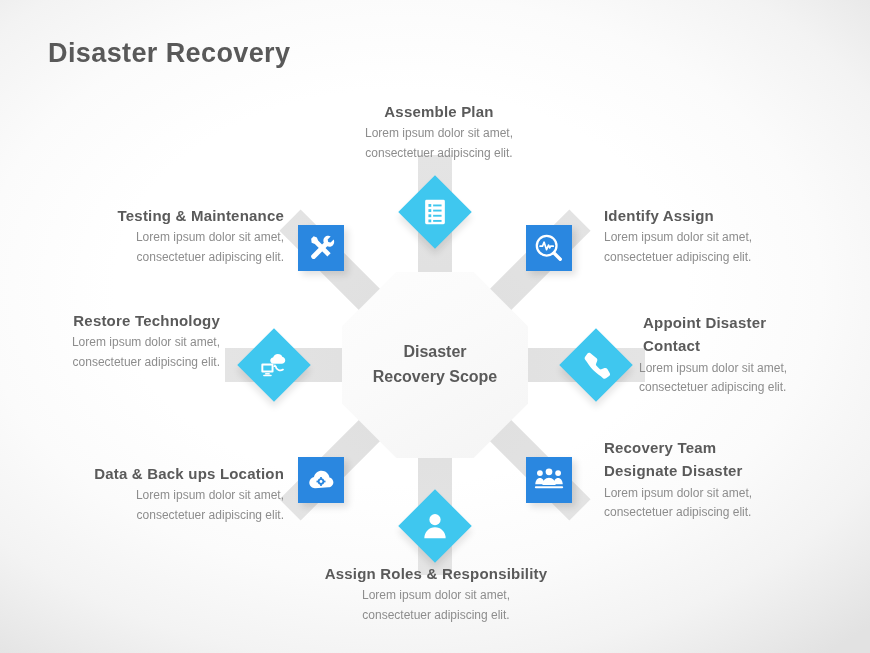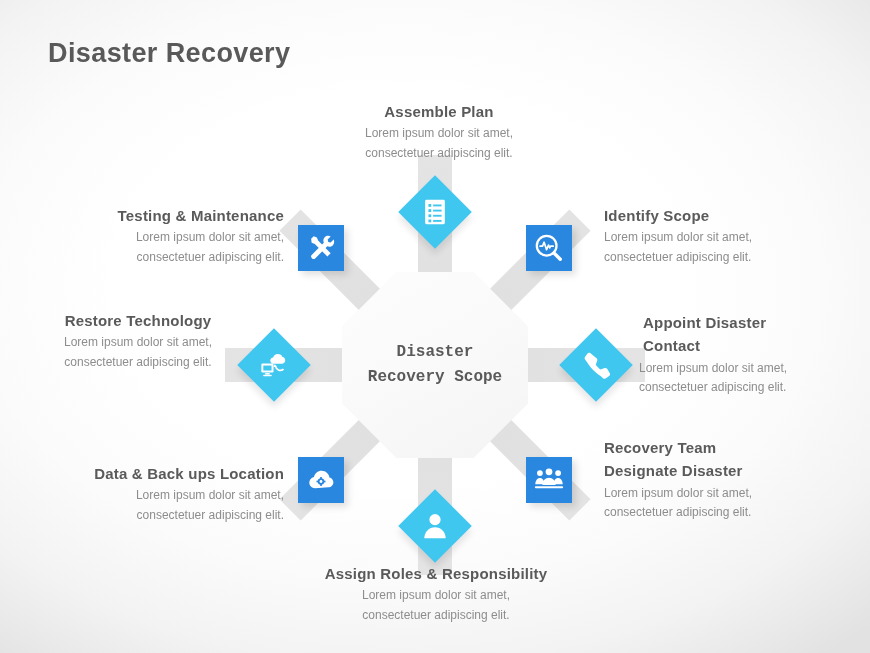--- a/index.html
+++ b/index.html
@@ -89,21 +89,20 @@
     flex-direction: column;
     align-items: center;
     justify-content: center;
   }
   #octagon .hub-line {
     font-size: 16px;
     font-weight: bold;
     color: #5a5a5a;
     line-height: 1.55;
     white-space: nowrap;
-    font-family: Liberation Mono, monospace;
   }
 
   
   .badge {
     position: absolute;
     display: flex;
     align-items: center;
     justify-content: center;
   }
 
@@ -157,21 +156,21 @@
     line-height: 1.62;
     margin-top: 1px;
   }
 
   .align-r { text-align: right; }
   .align-l { text-align: left; }
   .align-c { text-align: center; }
 
   #blk-assemble    { left: 305px; top: 100px; width: 268px; }
   #blk-testing     { left: 58px;  top: 204px; width: 226px; }
-  #blk-restore     { left: 32px;  top: 309px; width: 212px; text-align: center; }
+  #blk-restore     { left: 8px;  top: 309px; width: 212px; }
   #blk-data        { left: 48px;  top: 462px; width: 236px; }
   #blk-assign      { left: 300px; top: 562px; width: 272px; }
   #blk-identify    { left: 604px; top: 204px; width: 232px; }
   #blk-appoint     { left: 643px; top: 311px; width: 200px; }
   #blk-designate   { left: 604px; top: 436px; width: 232px; }
 
   #blk-appoint .b-body { width: 200px; margin-left: -4px; }
 </style>
 </head>
 <body>
@@ -324,21 +323,21 @@
 
   <div class="block align-c" id="blk-assign">
     <div class="b-title">Assign Roles &amp; Responsibility</div>
     <div class="b-body">
       <div>Lorem ipsum dolor sit amet,</div>
       <div>consectetuer adipiscing elit.</div>
     </div>
   </div>
 
   <div class="block align-l" id="blk-identify">
-    <div class="b-title">Identify Scope</div>
+    <div class="b-title">Identify Assign</div>
     <div class="b-body">
       <div>Lorem ipsum dolor sit amet,</div>
       <div>consectetuer adipiscing elit.</div>
     </div>
   </div>
 
   <div class="block align-l" id="blk-appoint">
     <div class="b-title">Appoint Disaster</div>
     <div class="b-title">Contact</div>
     <div class="b-body">

